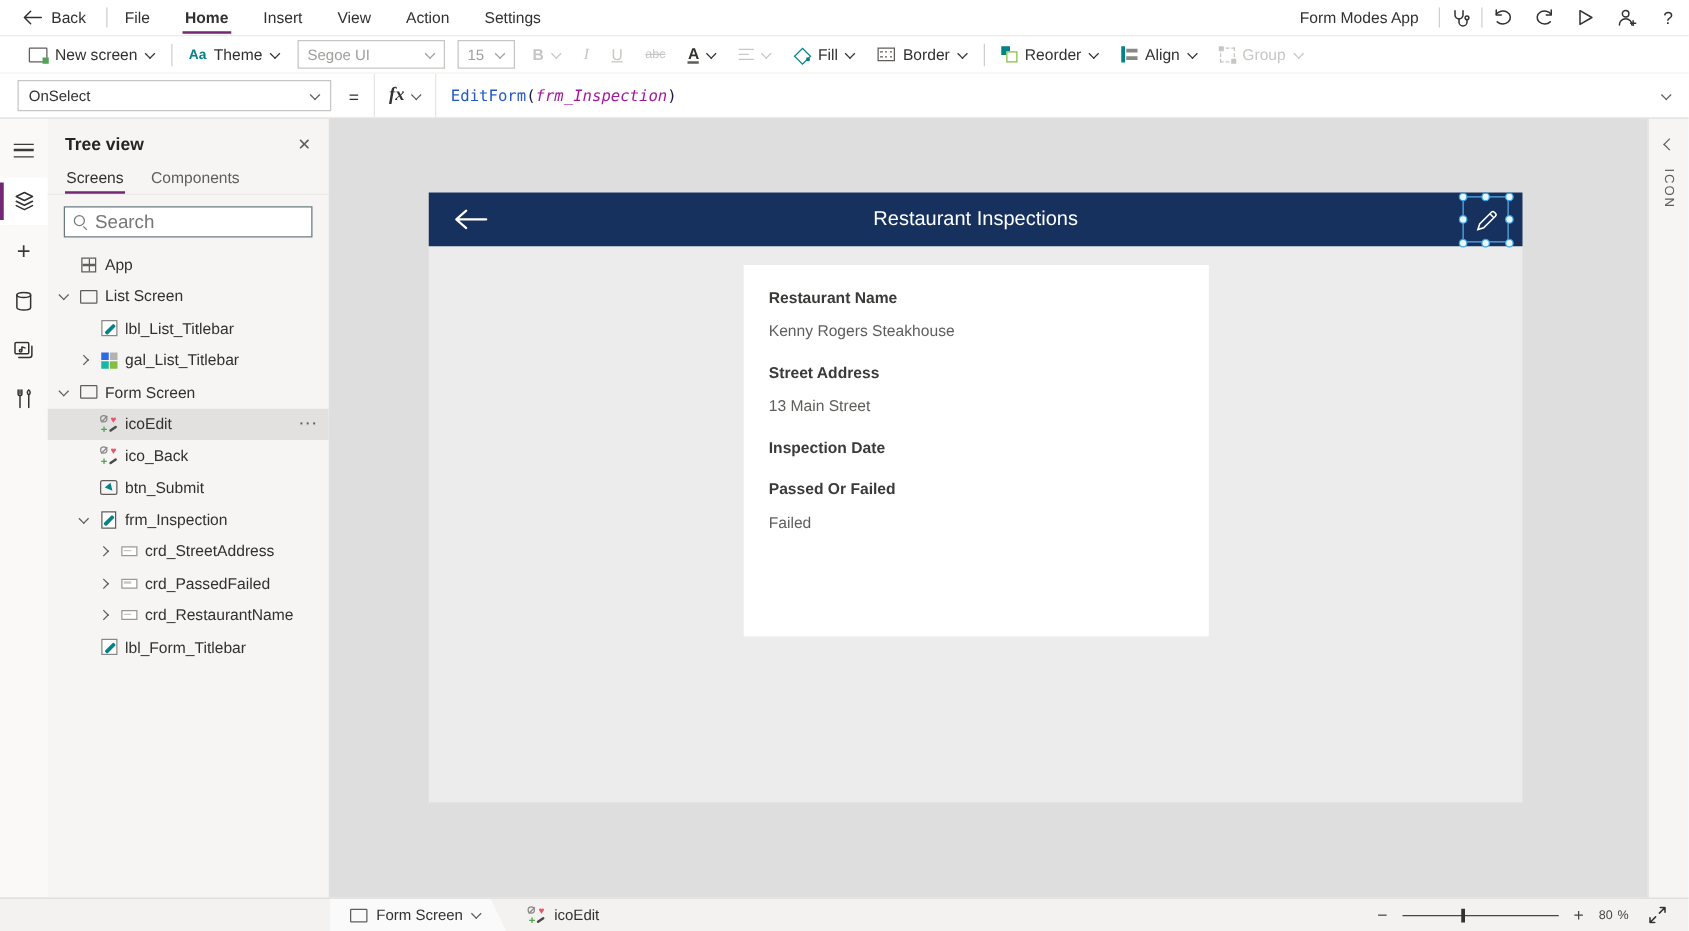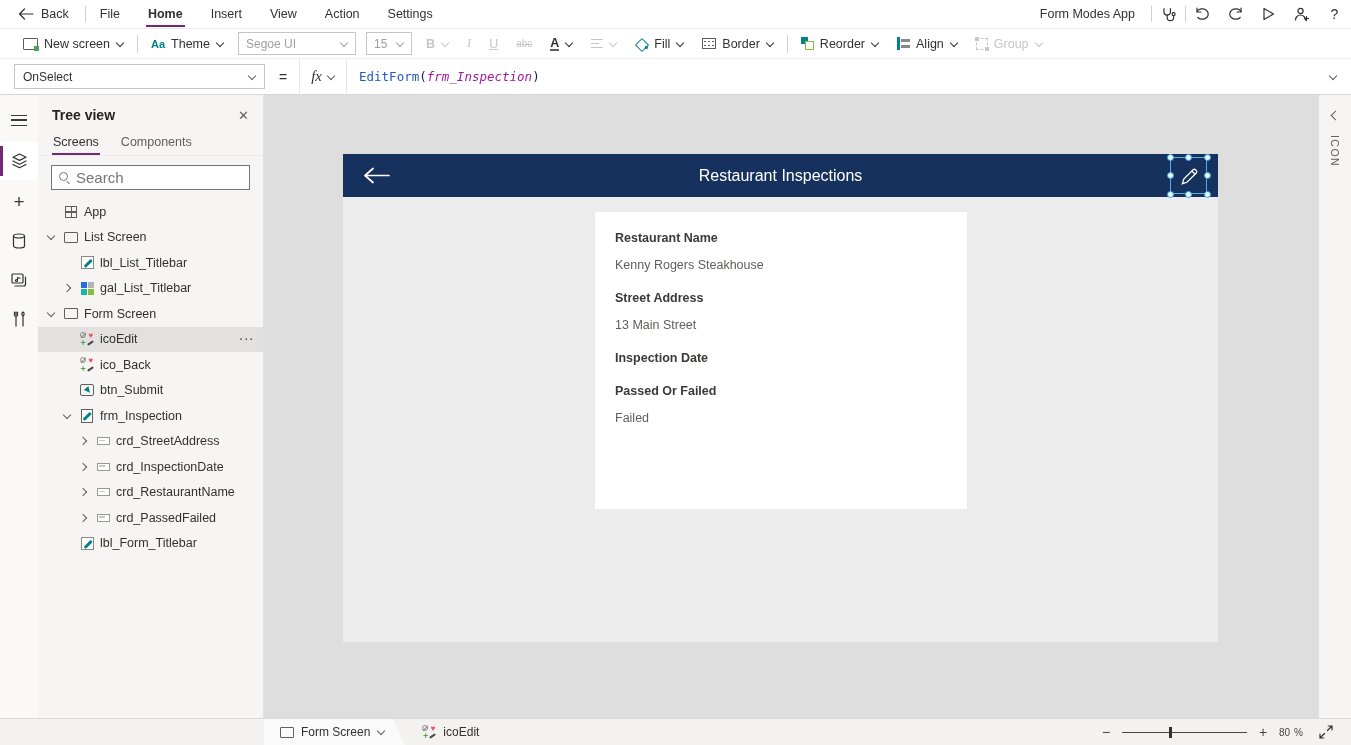--- a/index.html
+++ b/index.html
@@ -65,21 +65,21 @@
   .i-group::after { content:''; position:absolute; right:-2px; bottom:-2px; width:4px; height:4px; background:#c8c6c4; }
 
   
   .formulabar { height:36px; background:#fff; border-bottom:1px solid #d8d6d4;
     display:flex; align-items:center; }
   .fb-prop { width:251px; height:25px; margin-left:14px; border:1px solid #c8c6c4;
     display:flex; align-items:center; justify-content:space-between; padding:0 8px; font-size:12px; cursor:pointer; }
   .fb-eq { font-size:14px; color:#323130; margin:0 12px 0 14px; }
   .fb-fx { height:36px; display:flex; align-items:center; gap:5px; padding:0 11px;
     border-left:1px solid #e8e6e4; border-right:1px solid #e8e6e4; cursor:pointer; }
-  .fb-fx .fx { font-family:"Liberation Serif",serif; font-style:italic; font-size:15px; font-weight:400; }
+  .fb-fx .fx { font-family:"Liberation Serif",serif; font-style:italic; font-size:15px; font-weight:700; }
   .fb-formula { font-family:"DejaVu Sans Mono", monospace; font-size:12.5px; margin-left:12px;
     color:#1b1a4b; display:flex; align-items:center; flex:1; cursor:text; }
   .tok-fn { color:#2458c4; }
   .tok-id { color:#a3199c; font-style:italic; }
   .fb-expand { margin-right:14px; color:#605e5c; }
 
   
   .main { display:flex; height:623px; }
 
   
@@ -499,37 +499,29 @@
             <span class="i-card"></span>
           </span>
     <span class="tlabel">crd_StreetAddress</span>
 
   </div>
         <div class="tree-row" style="padding-left: 38px;">
     <span class="tchev chev-right"></span>
     <span class="ticon">
             <span class="i-card"></span>
           </span>
-    <span class="tlabel">crd_InspectionDate</span>
+    <span class="tlabel">crd_PassedFailed</span>
 
   </div>
         <div class="tree-row" style="padding-left: 38px;">
     <span class="tchev chev-right"></span>
     <span class="ticon">
             <span class="i-card"></span>
           </span>
     <span class="tlabel">crd_RestaurantName</span>
-
-  </div>
-        <div class="tree-row" style="padding-left: 38px;">
-    <span class="tchev chev-right"></span>
-    <span class="ticon">
-            <span class="i-card"></span>
-          </span>
-    <span class="tlabel">crd_PassedFailed</span>
 
   </div>
         <div class="tree-row" style="padding-left: 22px;">
     <span class="tchev"></span>
     <span class="ticon">
             <span class="i-label"></span>
           </span>
     <span class="tlabel">lbl_Form_Titlebar</span>
 
   </div>

